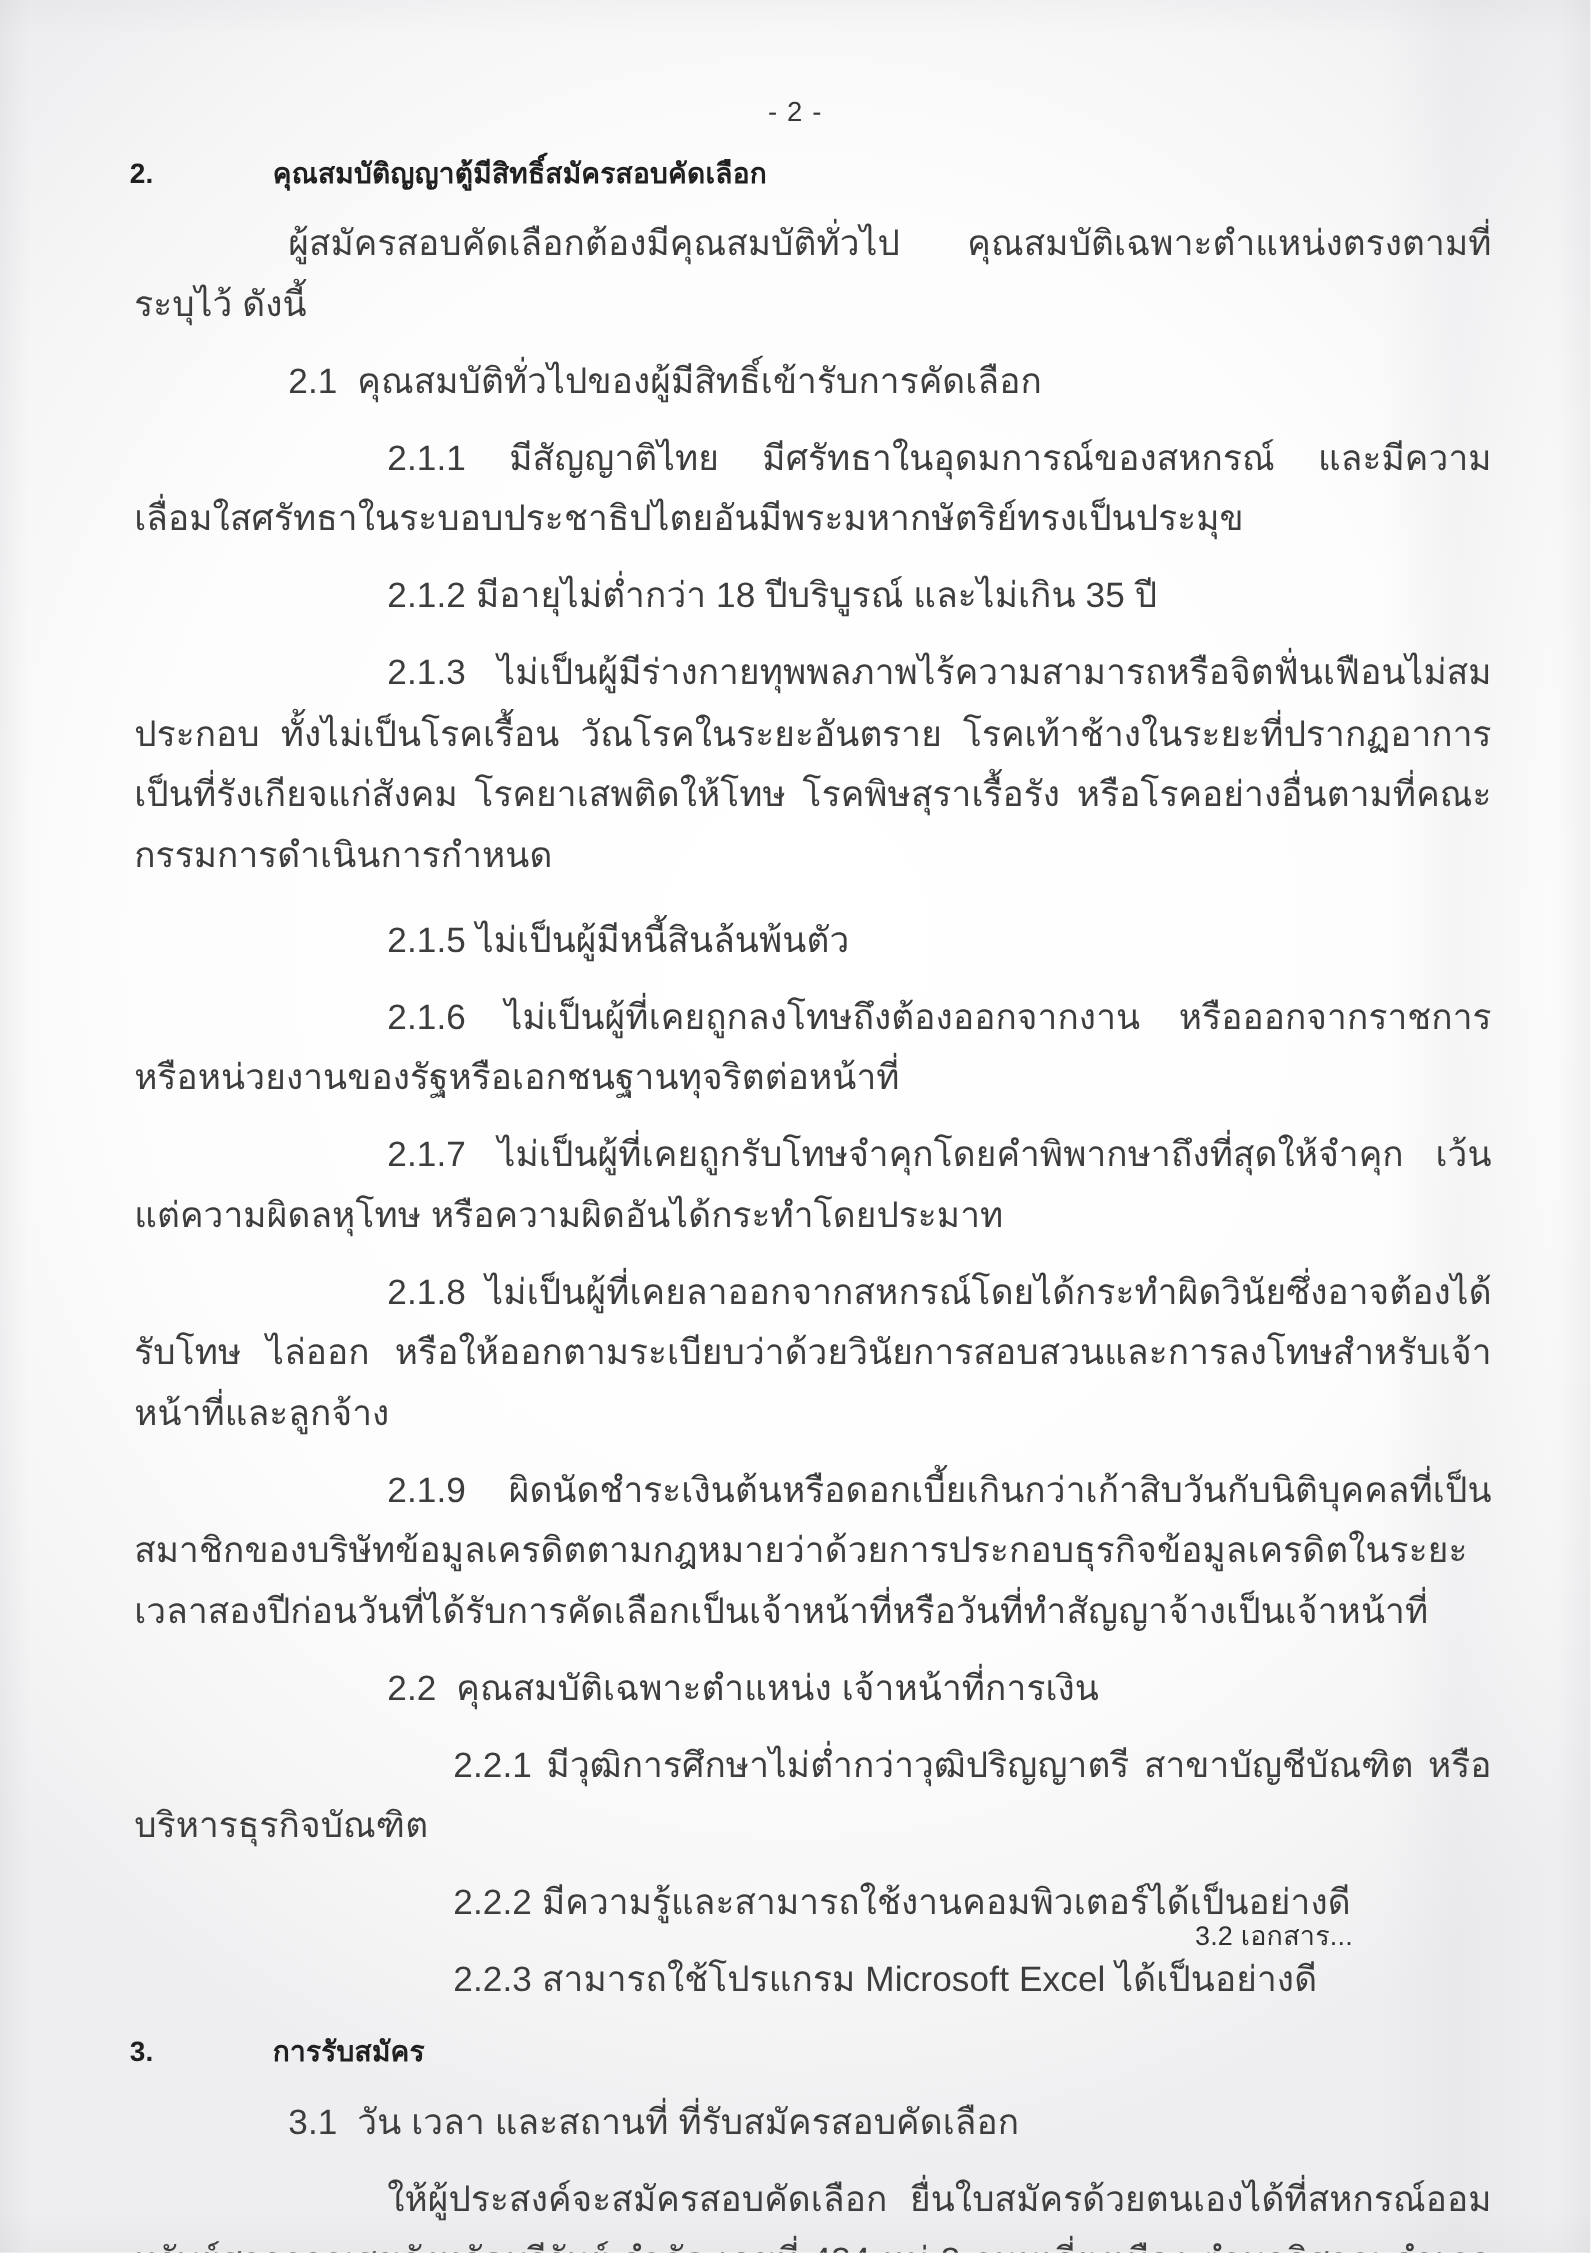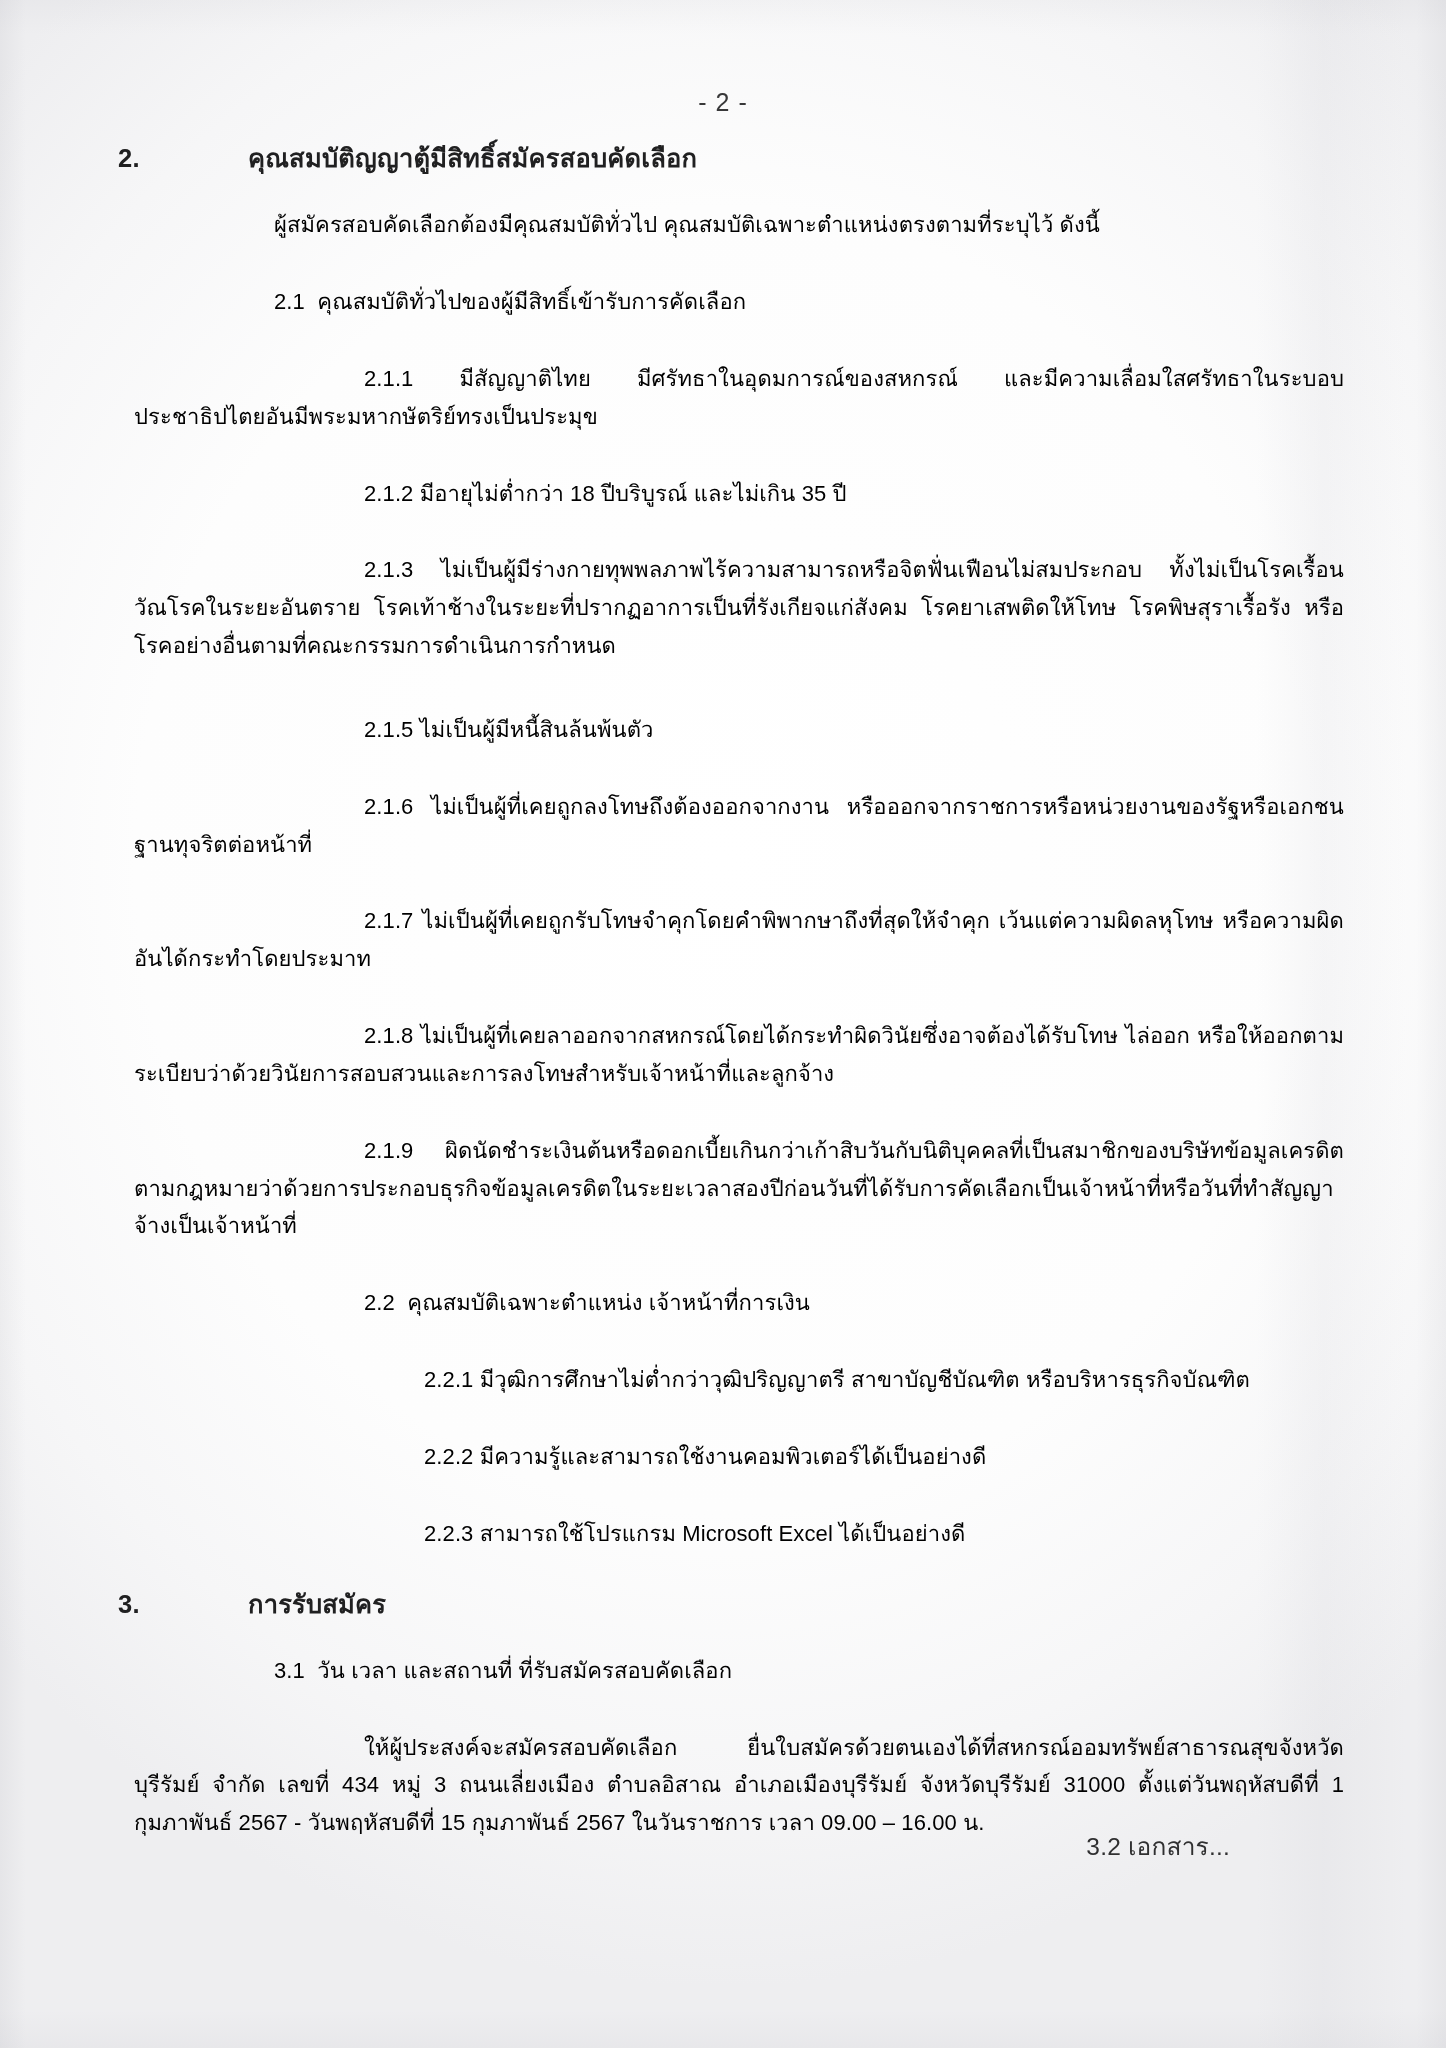--- a/index.html
+++ b/index.html
@@ -76,39 +76,39 @@
     color: #23232b;
     letter-spacing: .2px;
     margin: 0 0 4px 0;
     padding-left: 130px;
     text-indent: -130px;
     line-height: 1.62;
   }
   .h2 .num { display: inline-block; width: 130px; text-indent: 0; }
 
   .p {
-    font-size: 22px;
+    font-size: 32px;
     line-height: 1.72;
-    color: #000000;
-    margin: 16px;
+    color: #404040;
+    margin: 4px;
     letter-spacing: .1px;
     text-align: justify;
     text-justify: inter-word;
   }
   .p.lvl1  { text-indent: 140px; }
   .p.lvl2  { text-indent: 230px; }
   .p.lvl3  { text-indent: 290px; }
 
   .gap-s { height: 7px; }
   .gap-m { height: 15px; }
 
   .footnote {
     position: absolute;
     right: 216px;
-    top: 1827px;
+    top: 1740px;
     font-size: 24.5px;
     color: #33333b;
     letter-spacing: .2px;
     white-space: nowrap;
   }
 
   
   .inked { filter: contrast(1.04) saturate(.1); }
 </style>
 </head>

